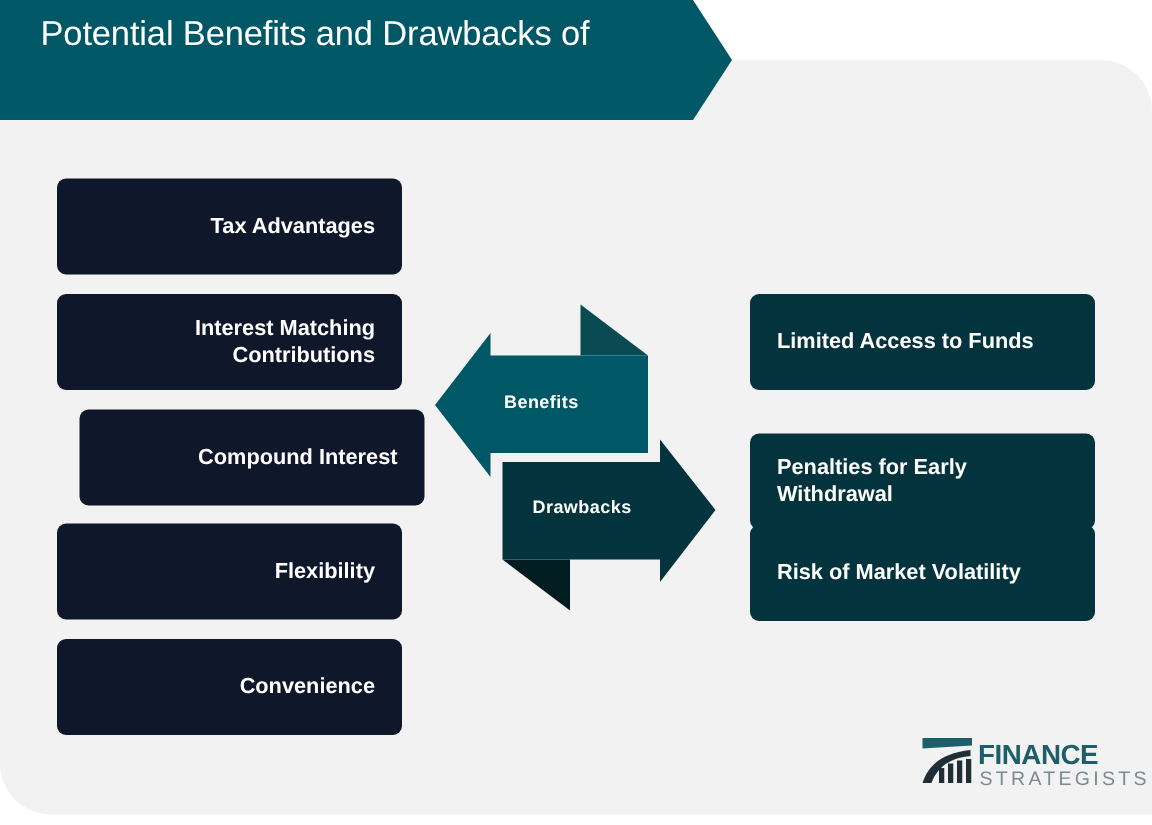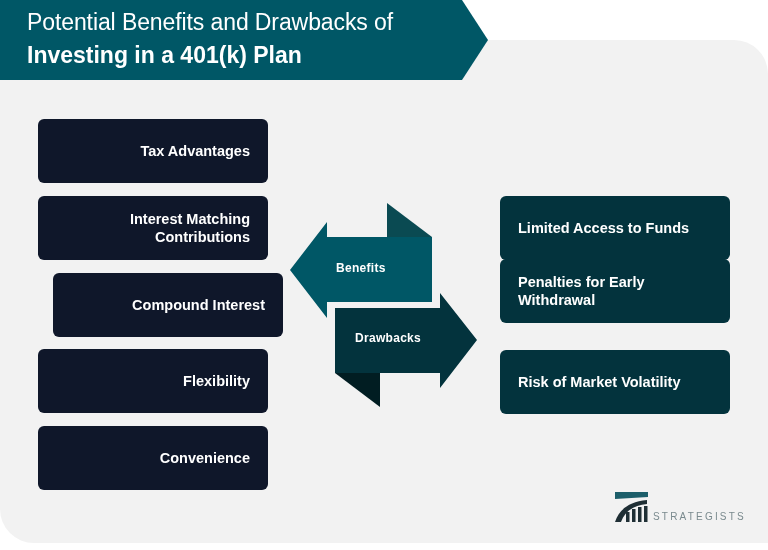--- a/index.html
+++ b/index.html
@@ -47,34 +47,33 @@
       letter-spacing: 0.3px; white-space: nowrap;
     }
     .logo { position: absolute; left: 614px; top: 490px; width: 120px; height: 34px; }
     .logo .logo-name {
       position: absolute; left: 38px; top: 2px;
       color: #1c5e6a; font-weight: bold; font-size: 18.5px; letter-spacing: -0.3px;
       white-space: nowrap;
     }
     .logo .logo-sub {
       position: absolute; left: 39px; top: 21px;
-      color: #7a8a8e; font-size: 10px; letter-spacing: 2.2px; white-space: nowrap;
+      color: #7a8a8e; font-size: 13px; letter-spacing: 2.2px; white-space: nowrap;
     }
   </style>
 </head>
 <body>
 
 <div class="panel"></div>
 
 <div class="banner">
   <svg width="488" height="80">
     <polygon points="0,0 462,0 488,40 462,80 0,80" fill="#005766"></polygon>
   </svg>
   <div class="line1">Potential Benefits and Drawbacks of</div>
-  <div class="line2">Investing in a 401(k) Plan</div>
 </div>
 
 <div class="box benefit" style="top:119px;">
   <span>Tax Advantages</span>
 </div>
 <div class="box benefit" style="top:196px;">
   <span style="display:block;width:150px;">Interest Matching Contributions</span>
 </div>
 <div class="box benefit" style="top:273px;margin-left:15px;">
   <span>Compound Interest</span>
@@ -95,30 +94,31 @@
   <polygon points="335,373 380,373 380,407" fill="#011d22"></polygon>
 
   <polygon points="335,308 440,308 440,293 477,340 440,388 440,373 335,373" fill="#03333d"></polygon>
 </svg>
 <div class="arrow-label" style="left:336px; top:261px;">Benefits</div>
 <div class="arrow-label" style="left:355px; top:331px;">Drawbacks</div>
 
 <div class="box drawback" style="top:196px;">
   <span>Limited Access to Funds</span>
 </div>
-<div class="box drawback" style="top:259px;">
+<div class="box drawback" style="top:289px;">
   <span style="display:block;width:150px;">Penalties for Early Withdrawal</span>
 </div>
 <div class="box drawback" style="top:350px;">
   <span>Risk of Market Volatility</span>
 </div>
 
 <div class="logo">
   <svg width="36" height="34" style="position:absolute;left:0;top:0;">
     <polygon points="1,2 34,2 34,7 1,9" fill="#1c5e6a"></polygon>
     <path d="M1,32 C5,20 14,12 33,10 L33,14 C20,15 11,21 7,32 Z" fill="#1f2f35"></path>
     <rect x="12" y="22" width="3.5" height="10" fill="#1f2f35"></rect>
     <rect x="18" y="19" width="3.5" height="13" fill="#1f2f35"></rect>
     <rect x="24" y="17" width="3.5" height="15" fill="#1f2f35"></rect>
     <rect x="30" y="16" width="3.5" height="16" fill="#1f2f35"></rect>
   </svg>
+  <div class="logo-name">FINANCE</div>
   <div class="logo-sub">STRATEGISTS</div>
 </div>
 
 </body></html>

